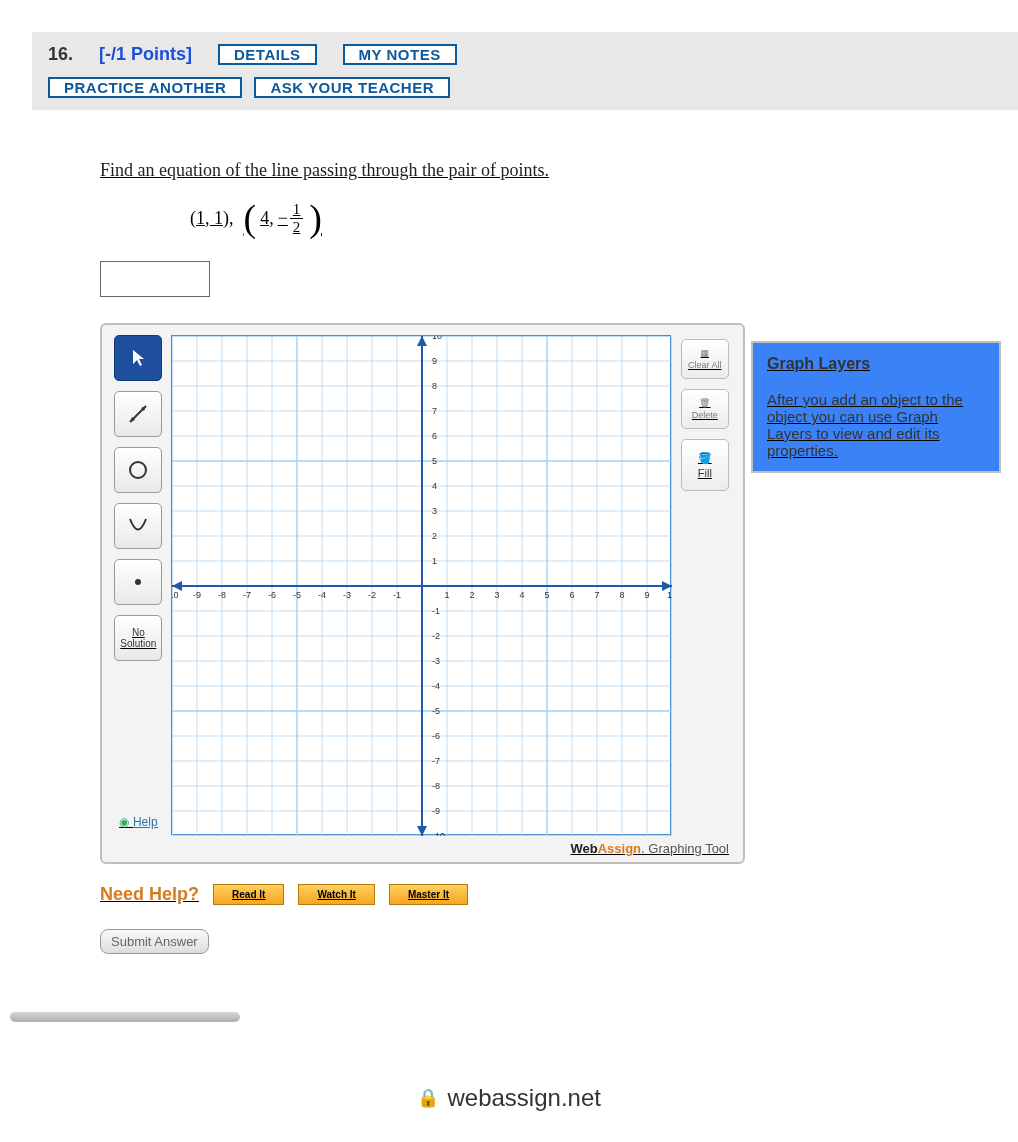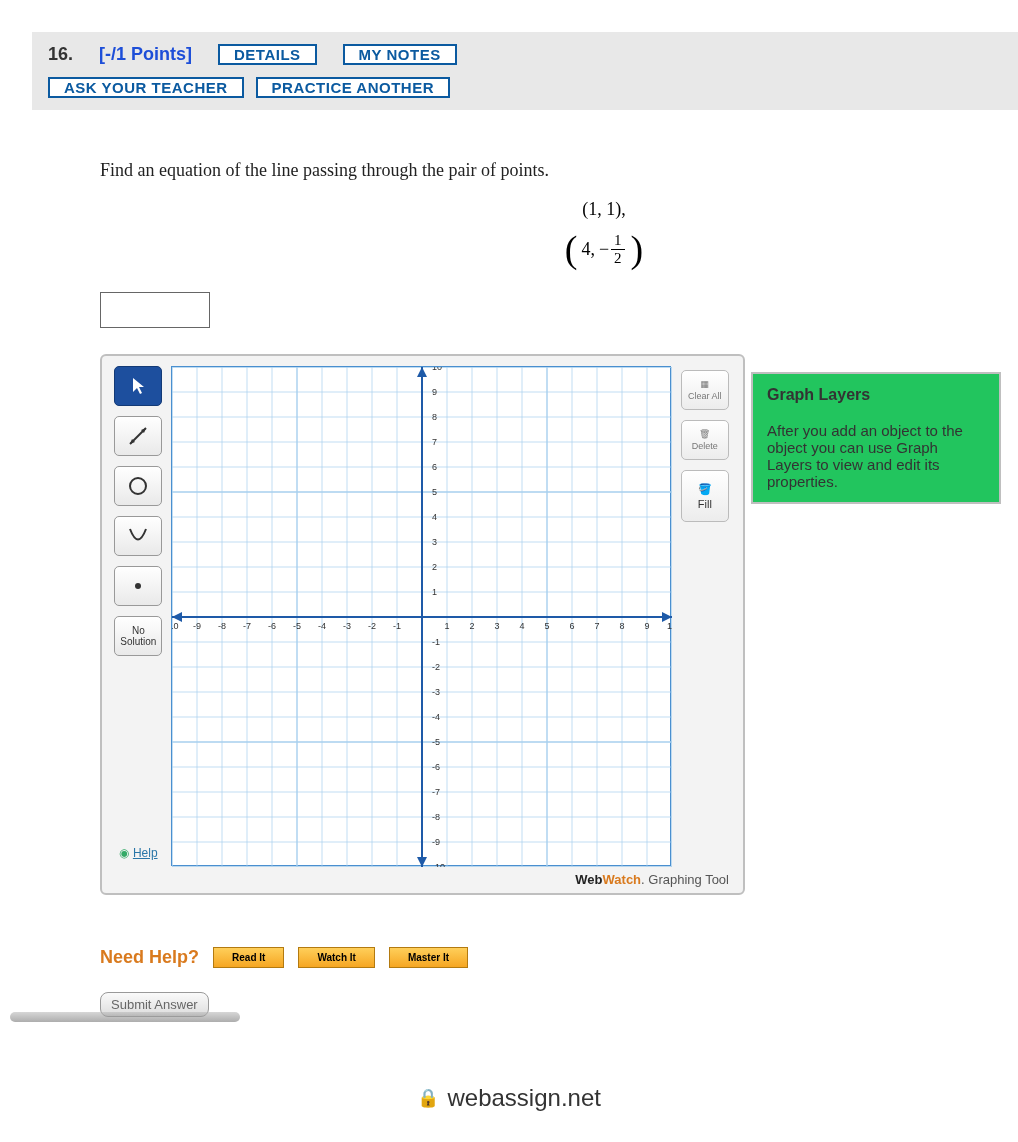--- a/index.html
+++ b/index.html
@@ -56,34 +56,34 @@
     display: flex;
     gap: 12px;
     margin-top: 12px;
     margin-bottom: 12px;
   }
   .q-body {
     position: absolute;
     left: 100px;
     top: 160px;
     right: 0;
+    text-decoration: underline;
   }
   .instruction {
     font-family: Georgia, 'Times New Roman', serif;
     font-size: 18px;
     color: #222;
   }
   .points-display {
     font-family: Georgia, 'Times New Roman', serif;
     font-size: 18px;
     margin: 18px 0 10px 90px;
     display: flex;
     align-items: center;
     gap: 10px;
-    flex-direction: column;
   }
   .frac-outer { display:inline-flex; align-items:center; }
   .paren { font-size:38px; font-family:'Times New Roman',serif; line-height:1; }
   .frac-body { display:inline-flex; align-items:center; padding:0 4px;}
   .frac { display:inline-flex; flex-direction:column; align-items:center; font-size:15px; line-height:1.1; margin:0 2px;}
   .frac .num { border-bottom:1px solid #000; padding:0 3px;}
   .answer-box {
     width: 110px;
     height: 36px;
     border: 1px solid #666;
@@ -107,21 +107,21 @@
   }
   .graph-inner { display:flex; gap:6px; }
   .toolbar {
     width: 56px;
     display:flex;
     flex-direction:column;
     gap:10px;
     align-items:center;
   }
   .tool-btn {
-    width:48px; height:40px;
+    width:48px; height:46px;
     border:1px solid #999;
     border-radius:5px;
     background: linear-gradient(#fff,#e9e9e9);
     display:flex; align-items:center; justify-content:center;
     cursor:pointer;
     font-size:12px;
   }
   .tool-btn.active { background:#1d4f9e; color:#fff; border-color:#133a76;}
   .tool-btn.nosol { font-size:10px; line-height:1.1; text-align:center; color:#333;}
   .help-link {
@@ -165,31 +165,31 @@
     color:#555;
     margin-top:6px;
     padding-right:4px;
   }
   .brand b { color:#222; }
   .brand .assign { color:#d97a1e; font-weight:bold;}
   .layers-panel {
     width:250px;
     border:2px solid #bfbfbf;
     border-top-left-radius:0;
-    background:#22c55e;
+    background:#3b82f6;
     padding:12px 14px;
     font-size:15px;
     color:#333;
     margin-top:18px;
     position:relative;
     left:-4px;
   }
   .layers-panel h3 { margin:0 0 18px 0; font-size:16px; font-weight:bold;}
   .need-help {
-    margin-top:52px;
+    margin-top:20px;
     display:flex;
     align-items:center;
     gap:14px;
   }
   .need-help-label { color:#d97a1e; font-weight:bold; font-size:18px;}
   .help-btn {
     background: linear-gradient(#ffcf5a,#f5a623);
     border:1px solid #b37a10;
     padding:4px 18px;
     font-size:10px;
@@ -234,22 +234,22 @@
 <body>
 
 <div class="question-block">
   <div class="q-header">
     <span class="q-number">16.</span>
     <span class="points">[-/1 Points]</span>
     <span class="hdr-btn">DETAILS</span>
     <span class="hdr-btn">MY NOTES</span>
   </div>
   <div class="q-header-row2">
+    <span class="hdr-btn">PRACTICE ANOTHER</span>
     <span class="hdr-btn">ASK YOUR TEACHER</span>
-    <span class="hdr-btn">PRACTICE ANOTHER</span>
   </div>
 </div>
 
 <div class="q-body">
   <div class="instruction">Find an equation of the line passing through the pair of points.</div>
 
   <div class="points-display">
     <span>(1, 1),</span>
     <span class="frac-outer">
       <span class="paren">(</span>
@@ -414,21 +414,21 @@
             <span>🗑</span>
             <span>Delete</span>
           </div>
           <div class="side-btn fill">
             <span>🪣</span>
             <span>Fill</span>
           </div>
         </div>
       </div>
       <div class="brand">
-        <b>Web</b><span class="assign">Watch</span><span>. Graphing Tool</span>
+        <b>Web</b><span class="assign">Assign</span><span>. Graphing Tool</span>
       </div>
     </div>
 
     <div class="layers-panel">
       <h3>Graph Layers</h3>
       <div>After you add an object to the object you can use Graph Layers to view and edit its properties.</div>
     </div>
   </div>
 
   <div class="need-help">

